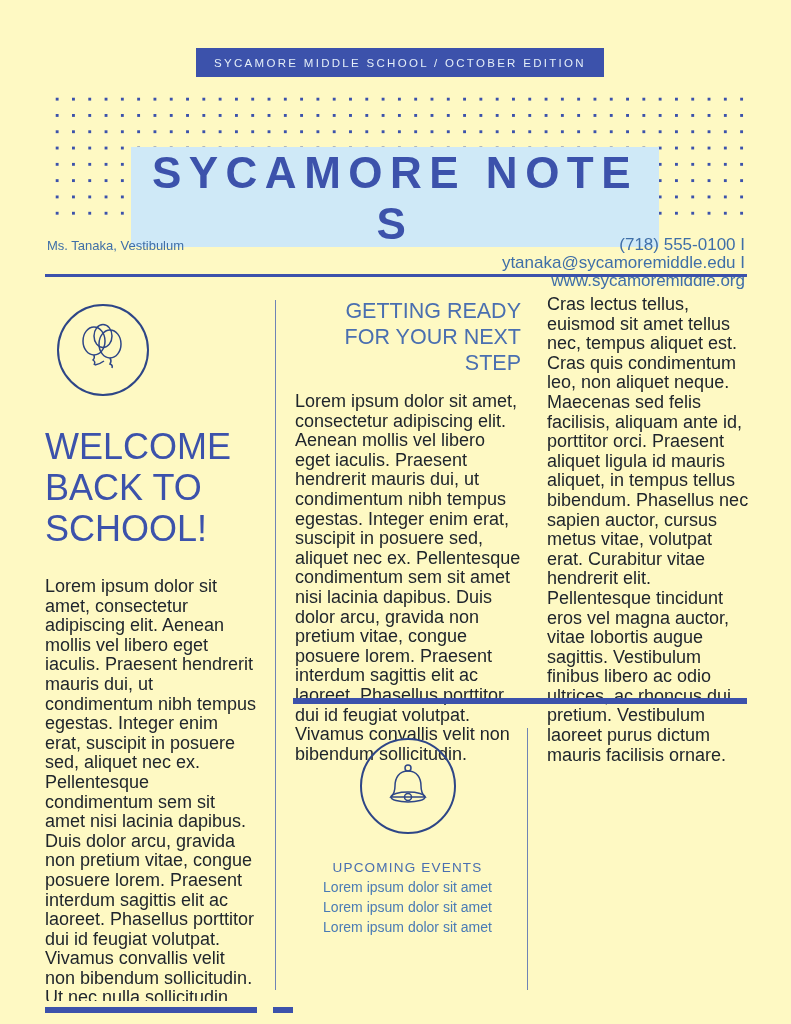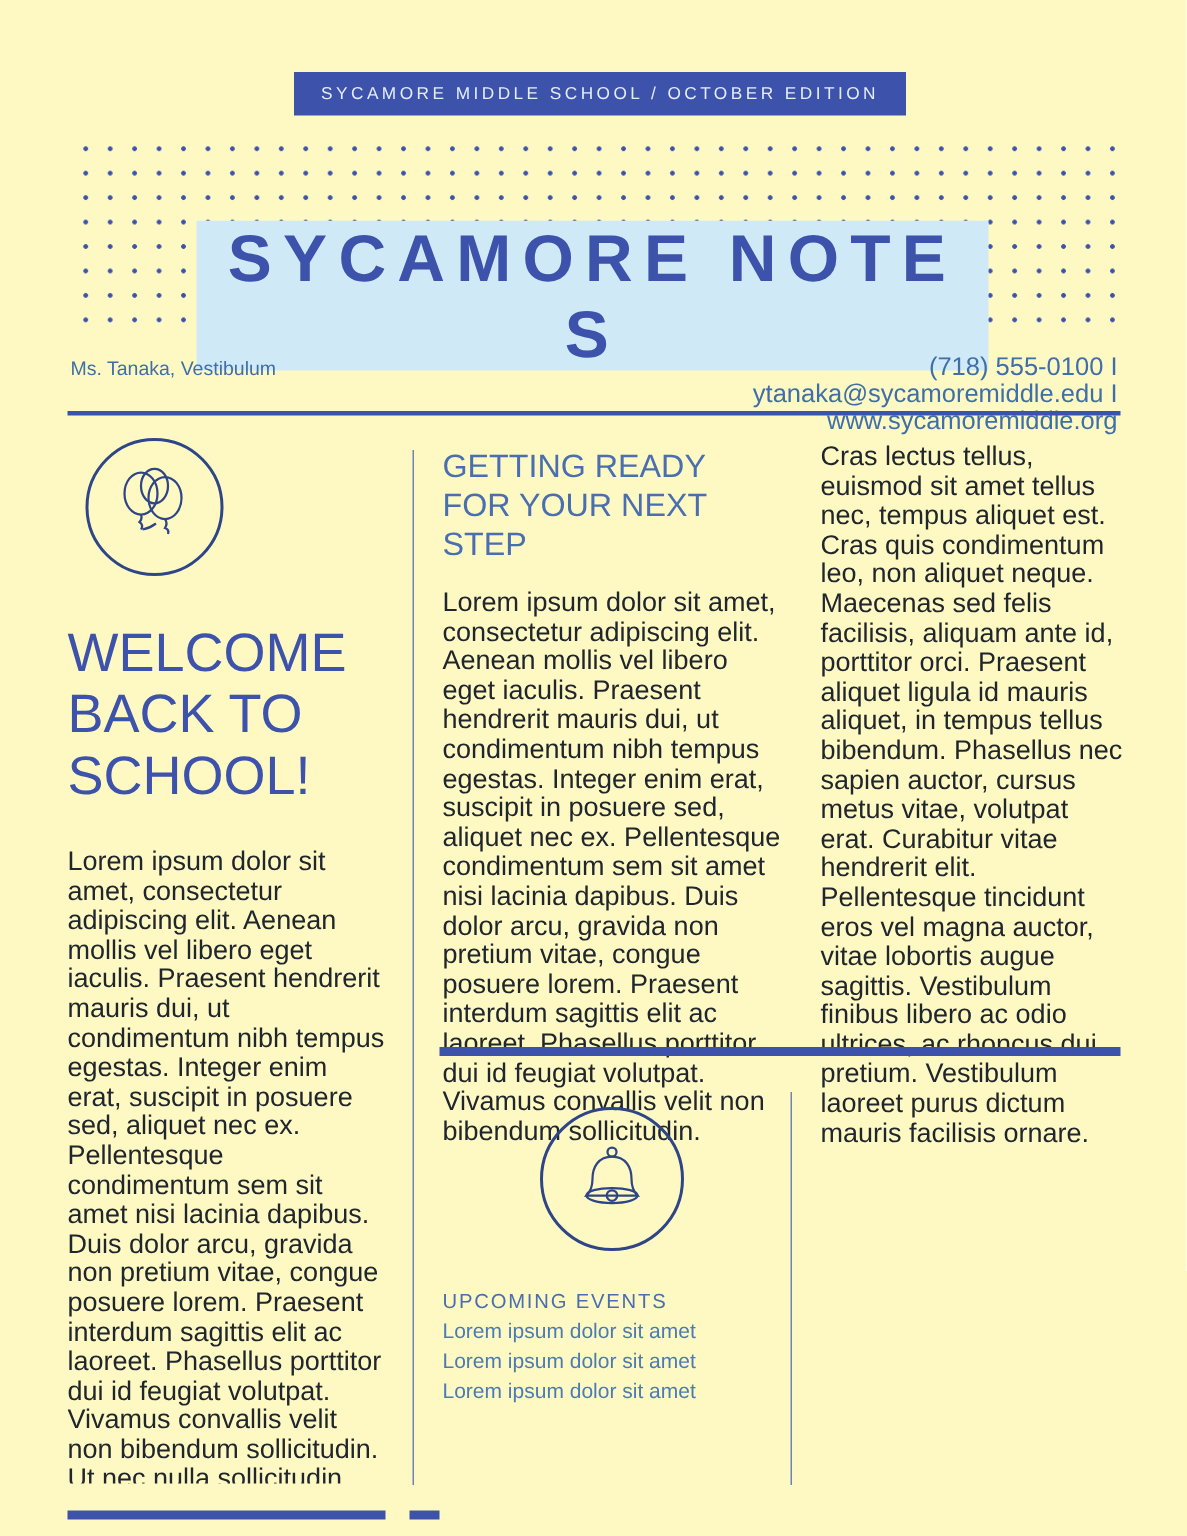--- a/index.html
+++ b/index.html
@@ -99,21 +99,21 @@
     left: 45px;
     top: 274px;
     width: 702px;
     height: 3px;
     background: #3c52ab;
   }
   
   .col-left {
     position: absolute;
     left: 45px;
-    top: 284px;
+    top: 296px;
     width: 212px;
     height: 705px;
     overflow: hidden;
   }
   .icon-circle {
     width: 88px;
     height: 88px;
     border: 2px solid #2e4687;
     border-radius: 50%;
     display: flex;
@@ -157,20 +157,21 @@
     position: absolute;
     left: 295px;
     top: 298px;
     width: 226px;
   }
   .subhead {
     color: #4a6fb0;
     font-size: 21.5px;
     line-height: 26px;
     font-weight: 400;
+    text-align: right;
   }
   .col-mid .body-text { margin-top: 16px; }
   .col-right {
     position: absolute;
     left: 547px;
     top: 295px;
     width: 205px;
   }
   
   .rule-mid {
@@ -179,20 +180,21 @@
     top: 698px;
     width: 454px;
     height: 6px;
     background: #3c52ab;
   }
   .events {
     position: absolute;
     left: 295px;
     top: 738px;
     width: 225px;
+    text-align: center;
   }
   .events .icon-circle {
     margin: 0 auto;
     width: 92px;
     height: 92px;
   }
   .events-title {
     color: #4a6fb0;
     font-size: 13.5px;
     letter-spacing: 1.2px;

